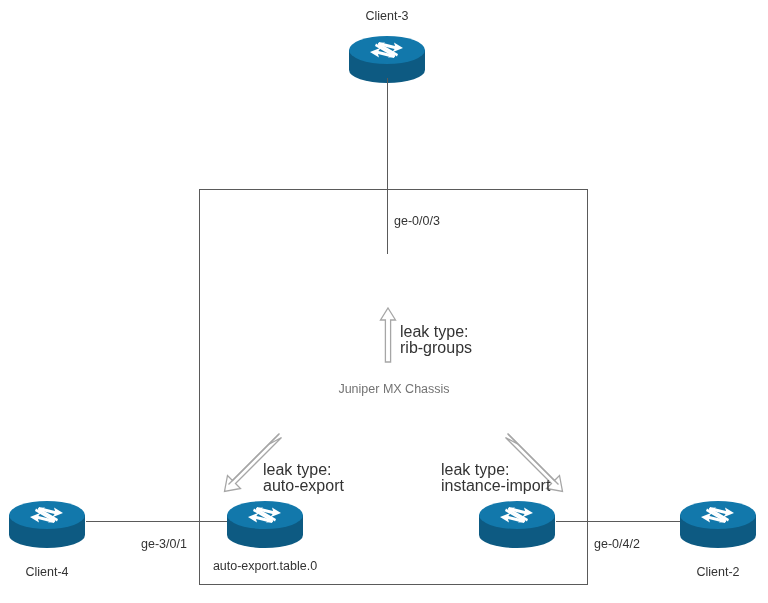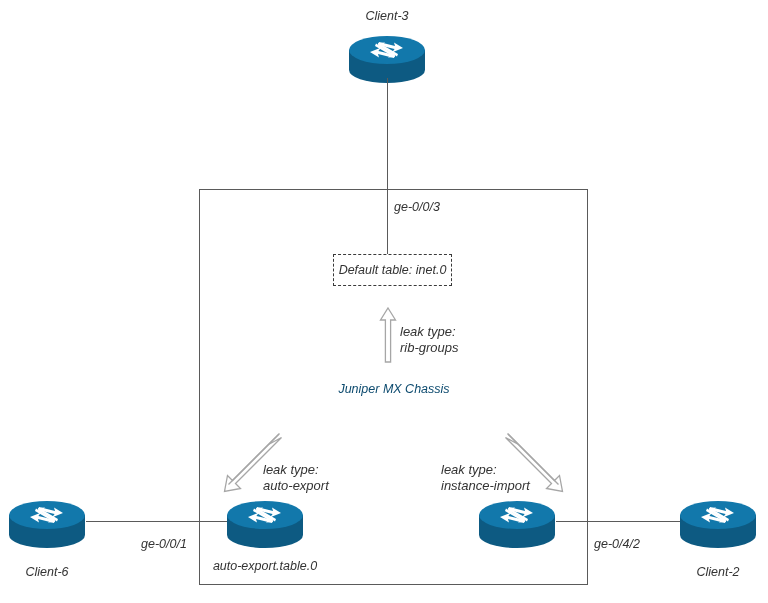--- a/index.html
+++ b/index.html
@@ -11,32 +11,31 @@
     height: 603px;
     background: #ffffff;
     font-family: "Liberation Sans", sans-serif;
     overflow: hidden;
   }
   #canvas {
     position: relative;
     width: 768px;
     height: 543px;
     background: #ffffff;
-    font-style: italic;
   }
   .abs { position: absolute; }
 
   
   .chassis-box {
     border: 1.5px solid #5a5a5a;
     background: transparent;
     box-sizing: border-box;
   }
   .chassis-label {
-    color: #0c4a6e;
+    color: #737373;
     font-size: 12.5px;
     white-space: nowrap;
     text-align: center;
   }
 
   
   .dashed-box {
     border: 1.4px dashed #3a3a3a;
     box-sizing: border-box;
     display: flex;
@@ -65,21 +64,21 @@
     color: #333333;
     font-size: 12.5px;
     white-space: nowrap;
     line-height: 15px;
   }
   .lbl-center {
     text-align: center;
   }
   .lbl-2line {
     color: #333333;
-    font-size: 13px;
+    font-size: 16px;
     line-height: 16px;
     white-space: nowrap;
   }
 
   
   .router {
     width: 78px;
     height: 52px;
   }
   .router svg { display: block; }
@@ -105,25 +104,22 @@
         <path d="M31 10 L47 14 L46 10.5 L55 16 L45 20 L46.5 17 L30 13 Z"></path>
         <path d="M46 26 L30 22 L31 25.5 L22 20 L32 16 L30.5 19 L47 23 Z"></path>
         <path d="M28 11.5 L44 21 L45.5 18 L47 25 L40 25.5 L42.5 23 L27 14 Z"></path>
         <path d="M49 24.5 L33 15 L31.5 18 L30 11 L37 10.5 L34.5 13 L50 22 Z"></path>
       </g>
     </svg>
   </div>
 
   <div class="abs line-v" style="left:386.5px; top:78px; height:176px;"></div>
 
-  <div class="abs lbl" style="left:394px; top:200px;">ge-0/0/3</div>
-
-  <div class="abs dashed-box" style="left:333px; top:254px; width:119px; height:32px;">
-    <span>Default table: inet.0</span>
-  </div>
+  <div class="abs lbl" style="left:394px; top:214px;">ge-0/0/3</div>
+
 
   <div class="abs arrow-holder" style="left:378px; top:307px;">
     <svg width="20" height="56" viewBox="0 0 20 56">
       <path d="M10 1 L17.5 13 L12.6 13 L12.6 55 L7.4 55 L7.4 13 L2.5 13 Z" fill="#ffffff" stroke="#a6a6a6" stroke-width="1.3" stroke-linejoin="miter"></path>
     </svg>
   </div>
   <div class="abs lbl-2line" style="left:400px; top:324px;">
     <div>leak type:</div>
     <div>rib-groups</div>
   </div>
@@ -162,21 +158,21 @@
       <rect x="1" y="18" width="76" height="20" fill="#0d5a82"></rect>
       <ellipse cx="39" cy="18" rx="38" ry="14" fill="#1278ab"></ellipse>
       <g fill="#ffffff">
         <path d="M31 10 L47 14 L46 10.5 L55 16 L45 20 L46.5 17 L30 13 Z"></path>
         <path d="M46 26 L30 22 L31 25.5 L22 20 L32 16 L30.5 19 L47 23 Z"></path>
         <path d="M28 11.5 L44 21 L45.5 18 L47 25 L40 25.5 L42.5 23 L27 14 Z"></path>
         <path d="M49 24.5 L33 15 L31.5 18 L30 11 L37 10.5 L34.5 13 L50 22 Z"></path>
       </g>
     </svg>
   </div>
-  <div class="abs lbl lbl-center" style="left:0px; top:565px; width:94px;">Client-6</div>
+  <div class="abs lbl lbl-center" style="left:0px; top:565px; width:94px;">Client-4</div>
 
   <div class="abs router" style="left:679px; top:497px;">
     <svg viewBox="0 0 78 52" width="78" height="52" aria-hidden="true">
       <ellipse cx="39" cy="38" rx="38" ry="13" fill="#0d5a82"></ellipse>
       <rect x="1" y="18" width="76" height="20" fill="#0d5a82"></rect>
       <ellipse cx="39" cy="18" rx="38" ry="14" fill="#1278ab"></ellipse>
       <g fill="#ffffff">
         <path d="M31 10 L47 14 L46 10.5 L55 16 L45 20 L46.5 17 L30 13 Z"></path>
         <path d="M46 26 L30 22 L31 25.5 L22 20 L32 16 L30.5 19 L47 23 Z"></path>
         <path d="M28 11.5 L44 21 L45.5 18 L47 25 L40 25.5 L42.5 23 L27 14 Z"></path>
@@ -208,17 +204,17 @@
       <ellipse cx="39" cy="18" rx="38" ry="14" fill="#1278ab"></ellipse>
       <g fill="#ffffff">
         <path d="M31 10 L47 14 L46 10.5 L55 16 L45 20 L46.5 17 L30 13 Z"></path>
         <path d="M46 26 L30 22 L31 25.5 L22 20 L32 16 L30.5 19 L47 23 Z"></path>
         <path d="M28 11.5 L44 21 L45.5 18 L47 25 L40 25.5 L42.5 23 L27 14 Z"></path>
         <path d="M49 24.5 L33 15 L31.5 18 L30 11 L37 10.5 L34.5 13 L50 22 Z"></path>
       </g>
     </svg>
   </div>
 
-  <div class="abs lbl" style="left:141px; top:537px;">ge-0/0/1</div>
+  <div class="abs lbl" style="left:141px; top:537px;">ge-3/0/1</div>
 
   <div class="abs lbl" style="left:594px; top:537px;">ge-0/4/2</div>
 
 </div>
 
 </body></html>

